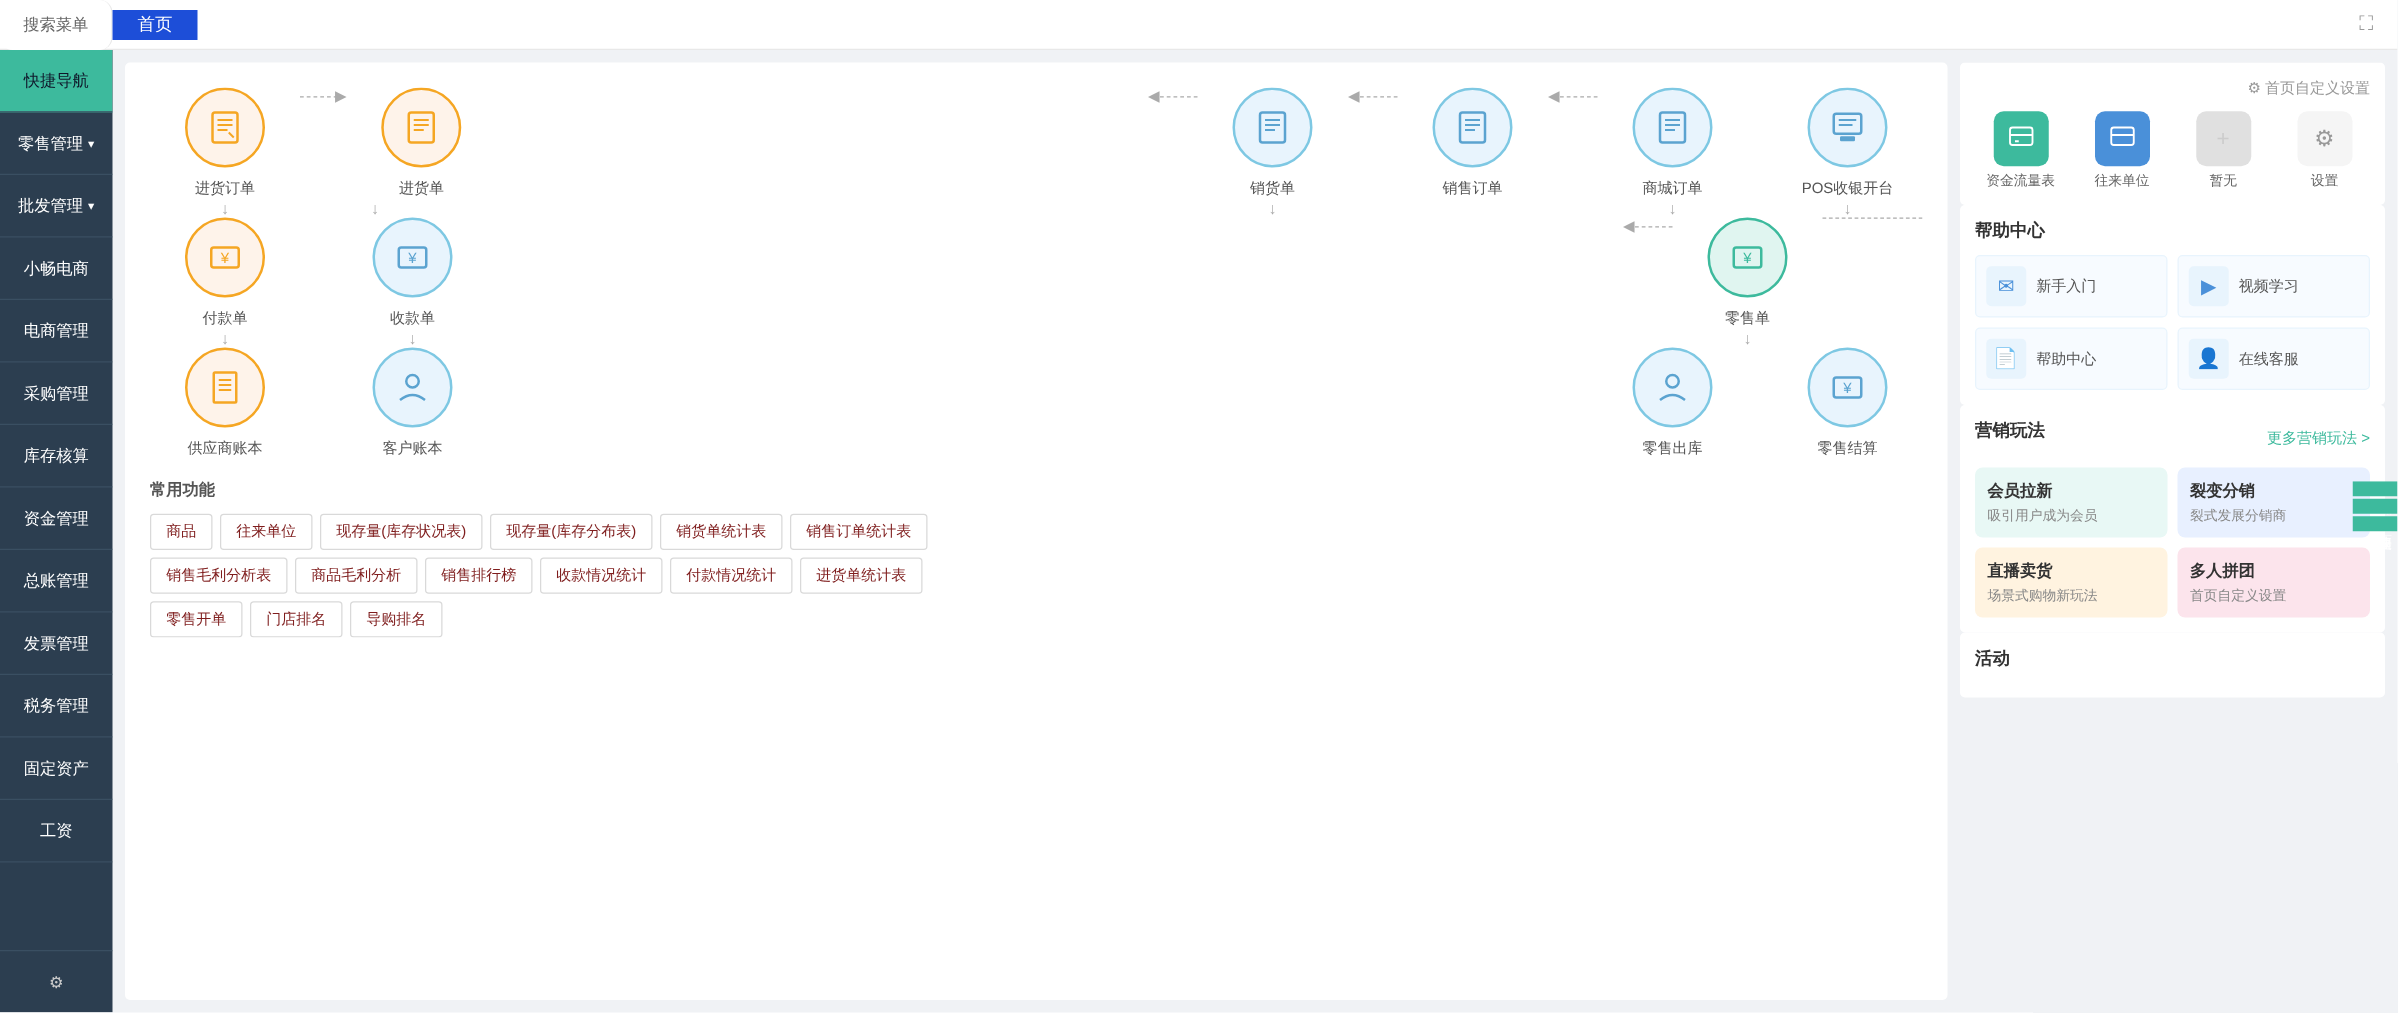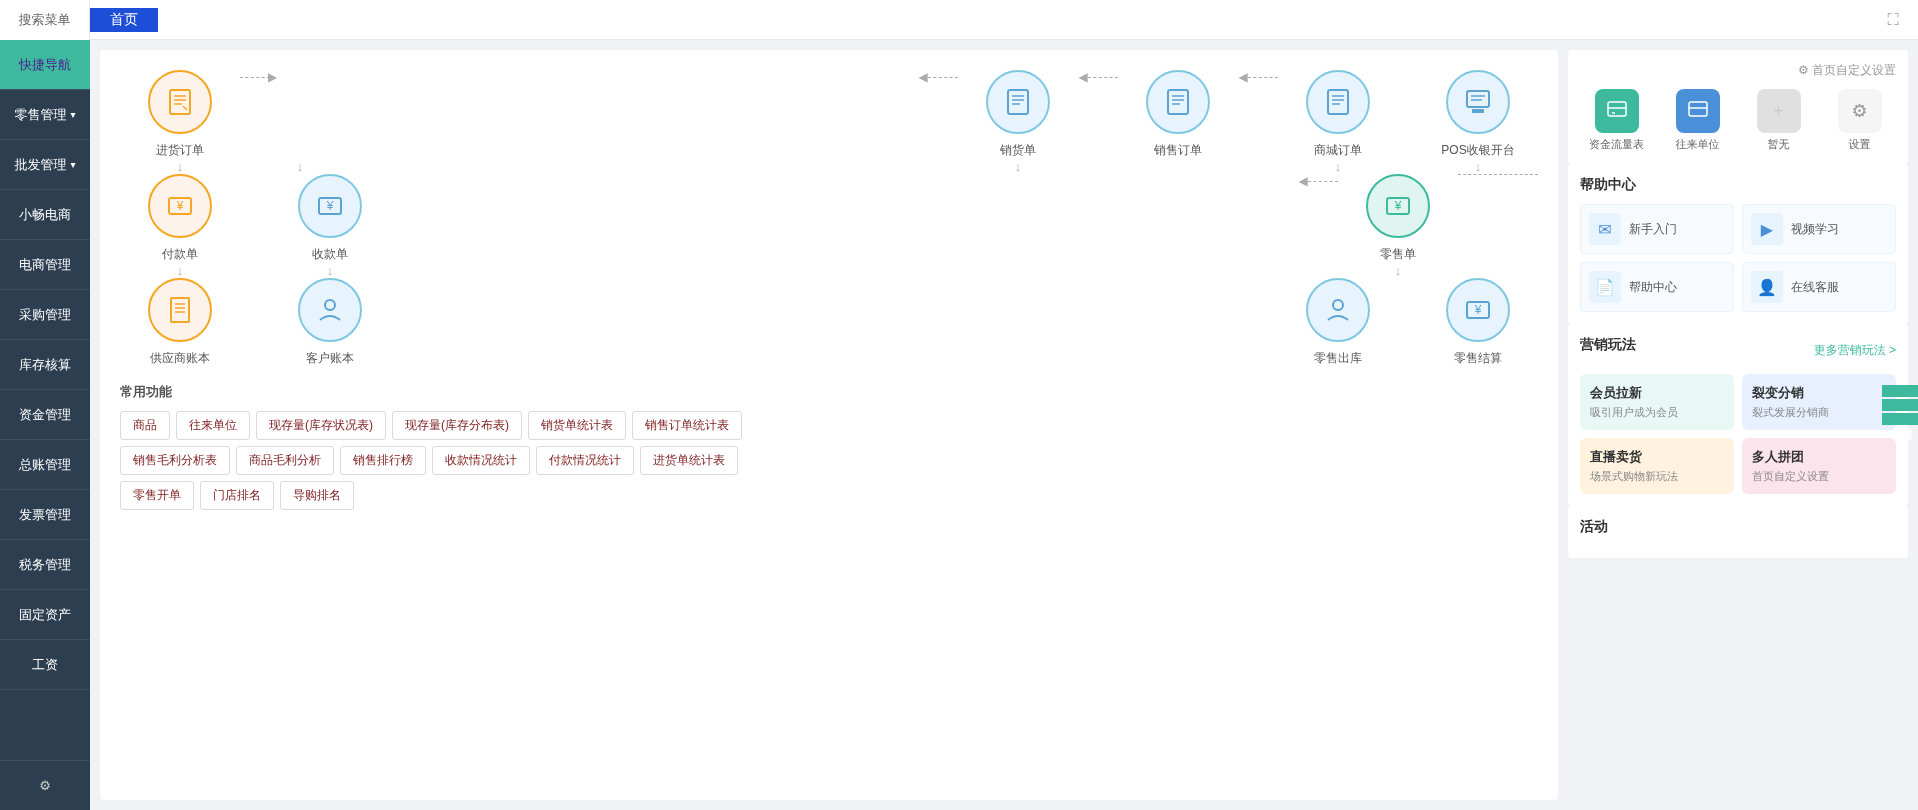--- a/index.html
+++ b/index.html
@@ -1,31 +1,31 @@
 <!DOCTYPE html>
 <html><head>
   <meta charset="utf-8">
   <style>
     * { box-sizing: border-box; margin: 0; padding: 0; }
     body { font-family: 'Microsoft YaHei', '微软雅黑', sans-serif; font-size: 13px; background: #f0f2f5; display: flex; flex-direction: column; height: 810px; overflow: hidden; }
 
     
     .top-bar { display: flex; align-items: center; height: 40px; background: #fff; border-bottom: 1px solid #e8e8e8; flex-shrink: 0; }
-    .search-menu { width: 90px; height: 40px; background: #fff; display: flex; align-items: center; justify-content: center; color: #666; font-size: 13px; border-right: 1px solid #e8e8e8; cursor: pointer; }
+    .search-menu { width: 90px; height: 40px; background: #fff; display: flex; align-items: center; justify-content: center; color: #666; font-size: 13px; border-right: 1px solid #e8e8e8; cursor: pointer; border-radius: 10px; }
     .tab-home { background: #1d4ed8; color: #fff; padding: 4px 20px; height: 24px; display: flex; align-items: center; font-size: 14px; }
     .top-right { margin-left: auto; padding-right: 10px; display: flex; align-items: center; }
     .fullscreen-btn { width: 30px; height: 30px; display: flex; align-items: center; justify-content: center; cursor: pointer; color: #999; font-size: 16px; }
 
     
     .main-layout { display: flex; flex: 1; overflow: hidden; }
 
     
     .sidebar { width: 90px; background: #2c3e50; display: flex; flex-direction: column; flex-shrink: 0; overflow-y: auto; }
     .sidebar-item { height: 50px; display: flex; align-items: center; justify-content: center; color: #ffffff; font-size: 13px; cursor: pointer; position: relative; border-bottom: 1px solid #3a4f62; }
-    .sidebar-item.active { background: #3dba9d; color: #4c1d95; }
+    .sidebar-item.active { background: #3dba9d; color: #0f172a; }
     .sidebar-item .arrow { margin-left: 4px; font-size: 10px; }
     .sidebar-bottom { margin-top: auto; }
     .sidebar-gear { height: 50px; display: flex; align-items: center; justify-content: center; color: #ccc; cursor: pointer; border-top: 1px solid #3a4f62; }
 
     
     .content-area { flex: 1; display: flex; flex-direction: column; overflow: hidden; }
 
     
     .main-content { display: flex; flex: 1; overflow: hidden; gap: 10px; padding: 10px; }
 
@@ -172,20 +172,31 @@
                     </svg>
                 </div>
                 <span class="node-label">进货订单</span>
               </div>
 
               <div style="display:flex; align-items:center; padding-bottom:24px; flex:0 0 30px;">
                 <div style="border-top:1px dashed #aaa; width:30px;"></div>
                 <span style="color:#aaa; font-size:12px; margin-left:-2px;">▶</span>
               </div>
 
+              <div class="workflow-node">
+                <div class="node-circle orange">
+                  <svg width="32" height="32" viewBox="0 0 32 32">
+                      <rect x="6" y="4" width="20" height="24" rx="2" fill="none" stroke="#f5a623" stroke-width="2"></rect>
+                      <line x1="10" y1="10" x2="22" y2="10" stroke="#f5a623" stroke-width="1.5"></line>
+                      <line x1="10" y1="14" x2="22" y2="14" stroke="#f5a623" stroke-width="1.5"></line>
+                      <line x1="10" y1="18" x2="18" y2="18" stroke="#f5a623" stroke-width="1.5"></line>
+                    </svg>
+                </div>
+                <span class="node-label">进货单</span>
+              </div>
 
               <div style="flex:1; padding-bottom:24px; min-width:20px;"></div>
 
               <div style="display:flex; align-items:center; padding-bottom:24px; flex:0 0 40px; justify-content:center;">
                 <span style="color:#aaa; font-size:12px;">◀</span>
                 <div style="border-top:1px dashed #aaa; width:30px;"></div>
               </div>
 
               <div class="workflow-node">
                 <div class="node-circle blue">

